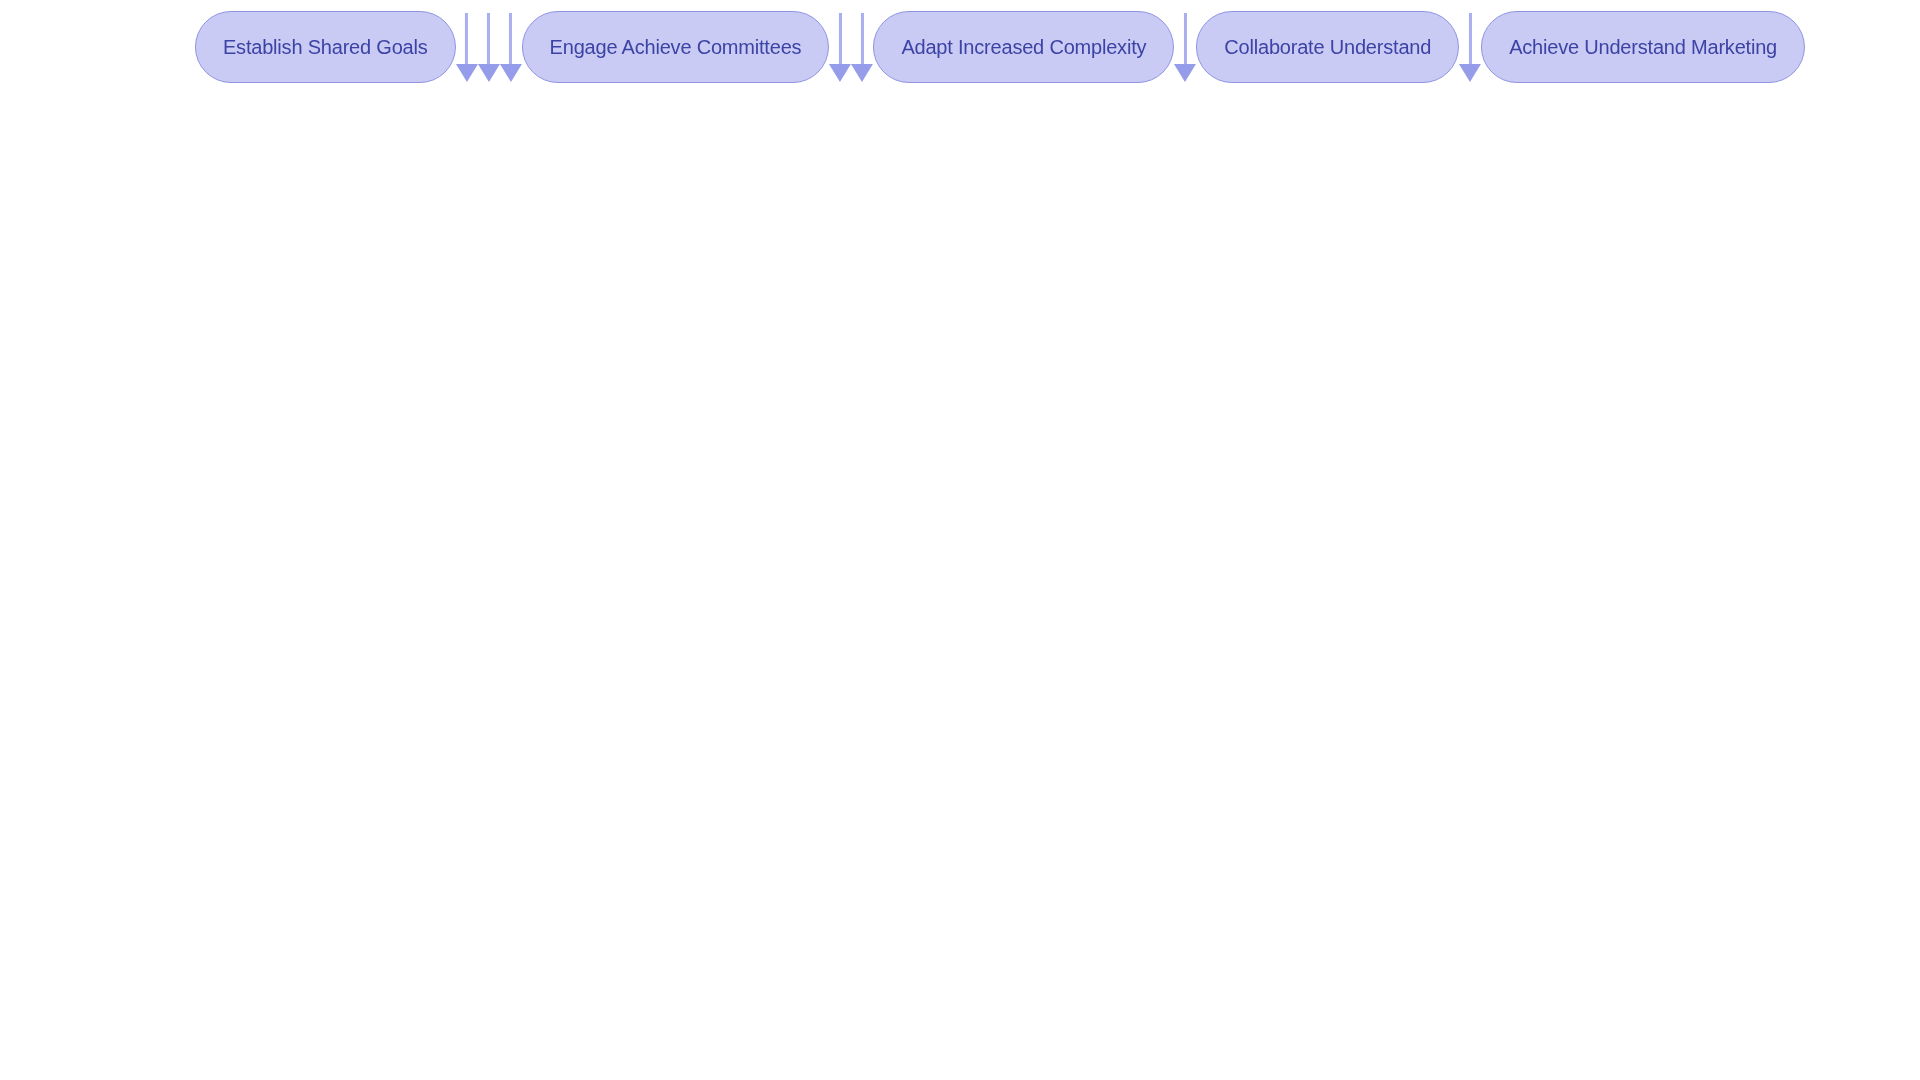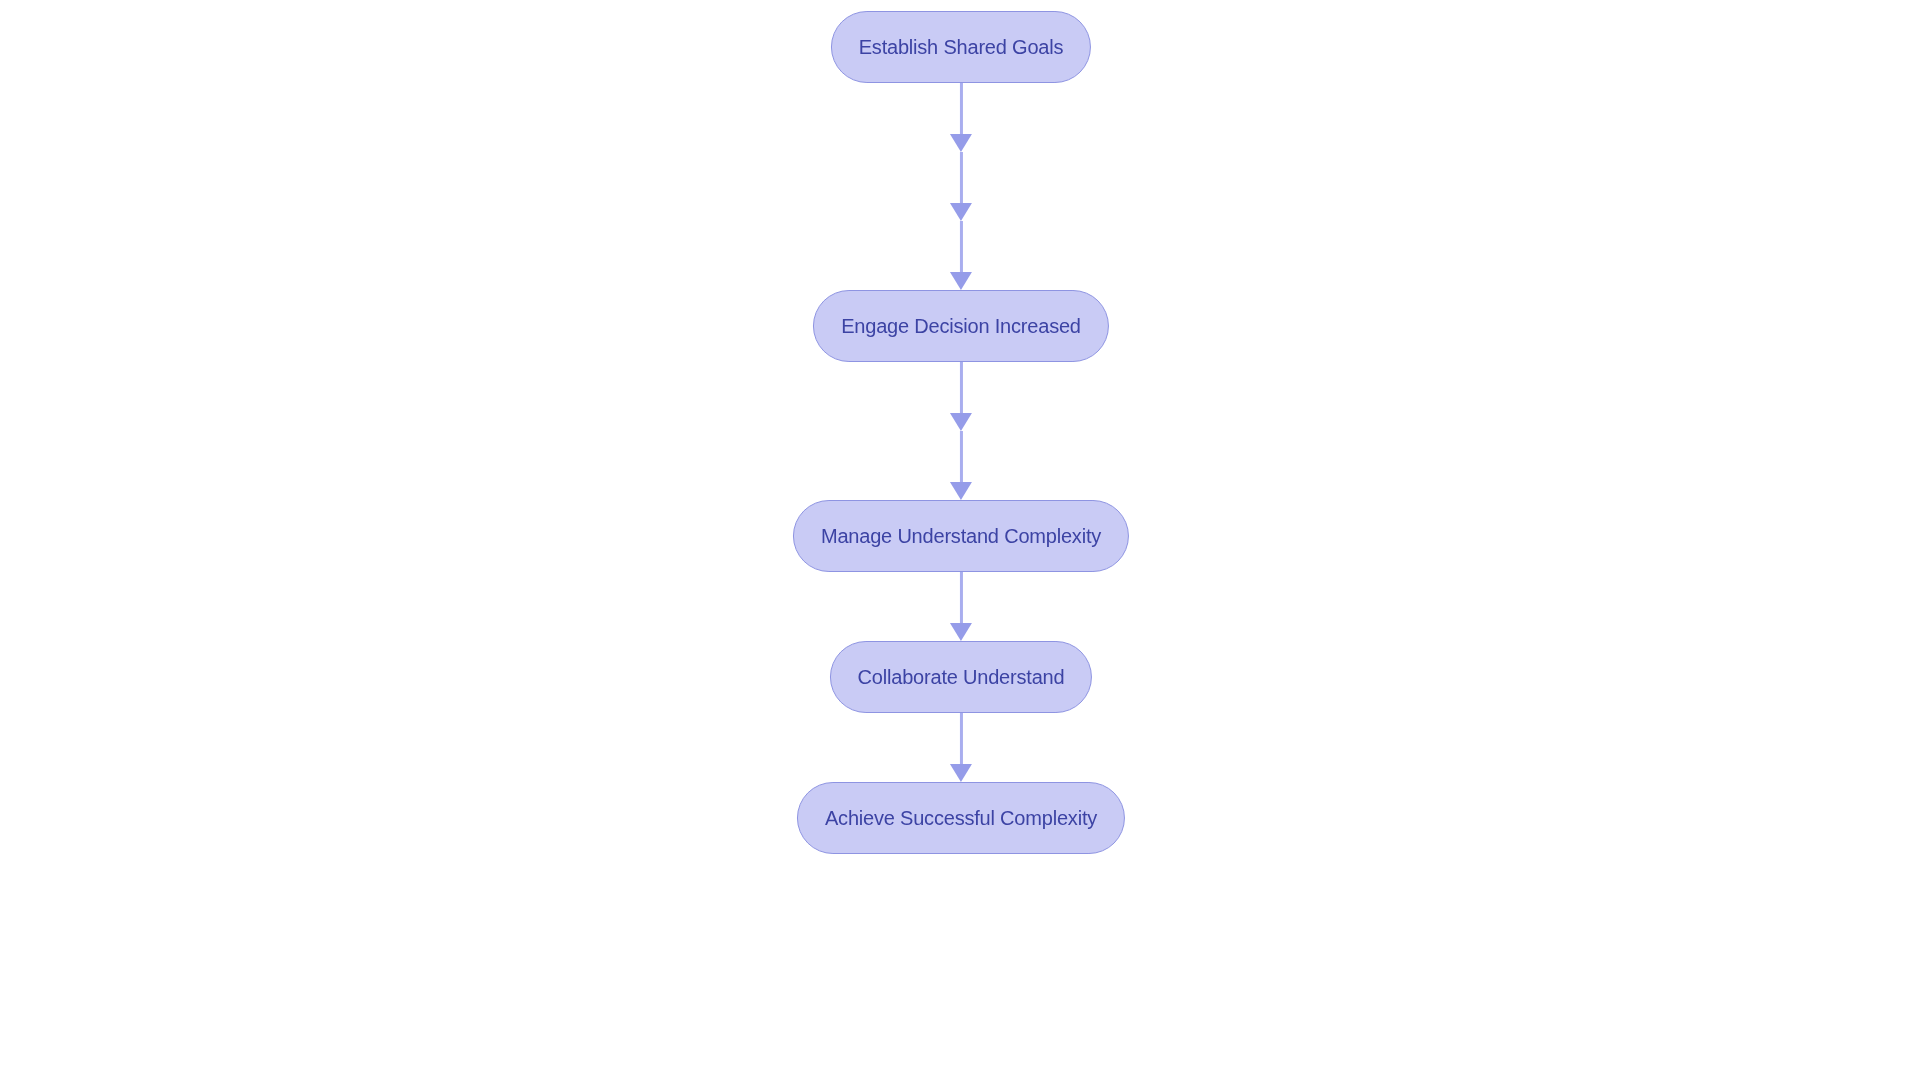--- a/index.html
+++ b/index.html
@@ -14,24 +14,23 @@
   :root {
     --node-fill: #c9cbf5;
     --node-border: #8e94e2;
     --node-text: #3c43a4;
     --connector-line: #a9aeef;
     --connector-head: #959ce9;
   }
   .flowchart {
     position: absolute;
     top: 11px;
-    left: 961px;
+    left: 1000px;
     transform: translateX(-50%);
     display: flex;
-    flex-direction: column;
     align-items: center;
   }
   .flow-node {
     box-sizing: border-box;
     height: 72px;
     min-width: 230px;
     padding: 0 27px;
     border-radius: 36px;
     background: var(--node-fill);
     border: 1.5px solid var(--node-border);
@@ -82,48 +81,48 @@
     <div class="arrow-head"></div>
   </div>
 
 
   <div class="connector">
     <div class="connector-line"></div>
     <div class="arrow-head"></div>
   </div>
 
   <div class="flow-node">
-    <span class="flow-node-label">Engage Decision Increased</span>
+    <span class="flow-node-label">Engage Achieve Committees</span>
   </div>
 
   <div class="connector">
     <div class="connector-line"></div>
     <div class="arrow-head"></div>
   </div>
 
 
   <div class="connector">
     <div class="connector-line"></div>
     <div class="arrow-head"></div>
   </div>
 
   <div class="flow-node">
-    <span class="flow-node-label">Manage Understand Complexity</span>
+    <span class="flow-node-label">Adapt Increased Complexity</span>
   </div>
 
   <div class="connector">
     <div class="connector-line"></div>
     <div class="arrow-head"></div>
   </div>
 
   <div class="flow-node">
     <span class="flow-node-label">Collaborate Understand</span>
   </div>
 
   <div class="connector">
     <div class="connector-line"></div>
     <div class="arrow-head"></div>
   </div>
 
   <div class="flow-node">
-    <span class="flow-node-label">Achieve Successful Complexity</span>
+    <span class="flow-node-label">Achieve Understand Marketing</span>
   </div>
 </div>
 
 </body></html>

